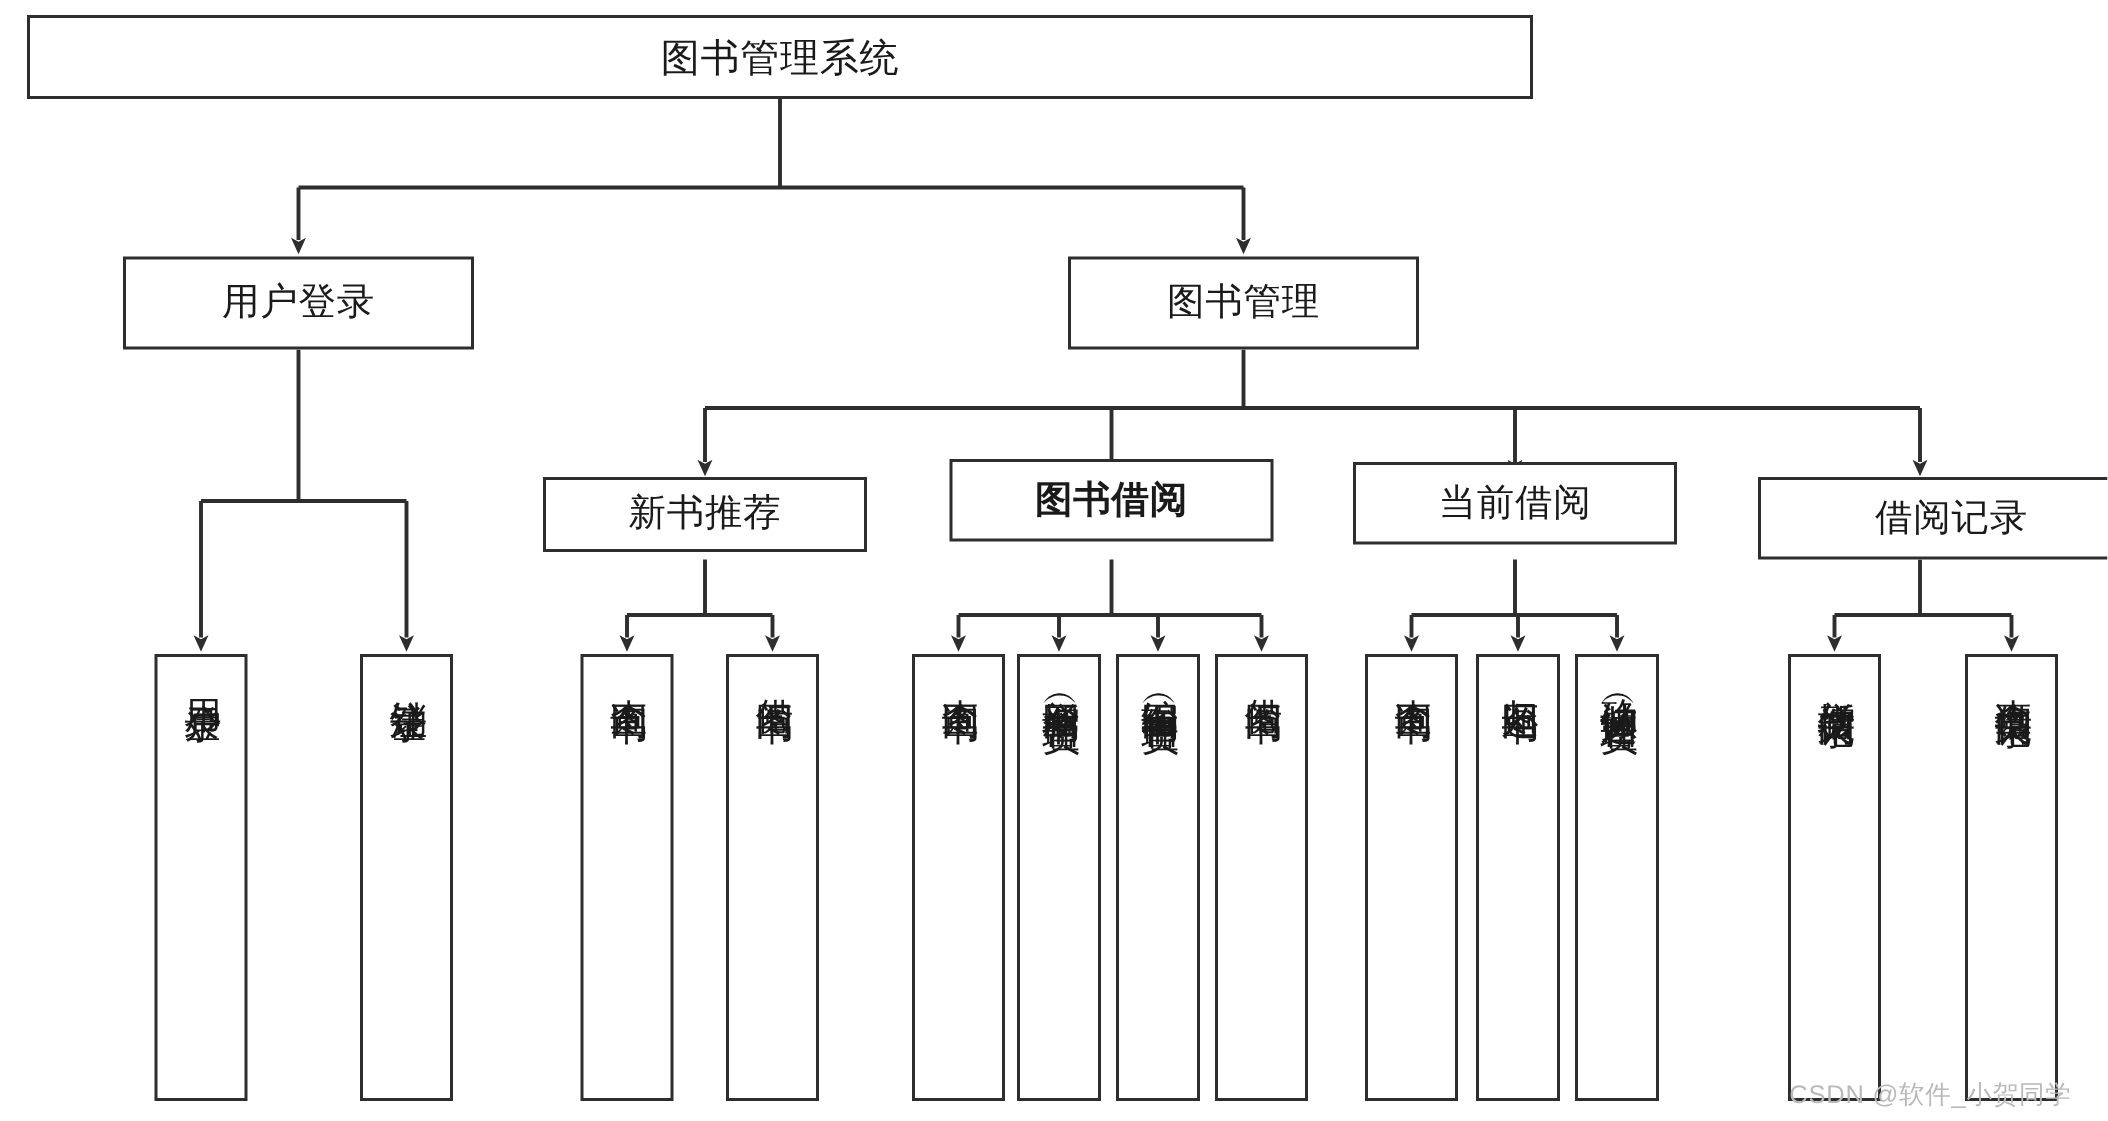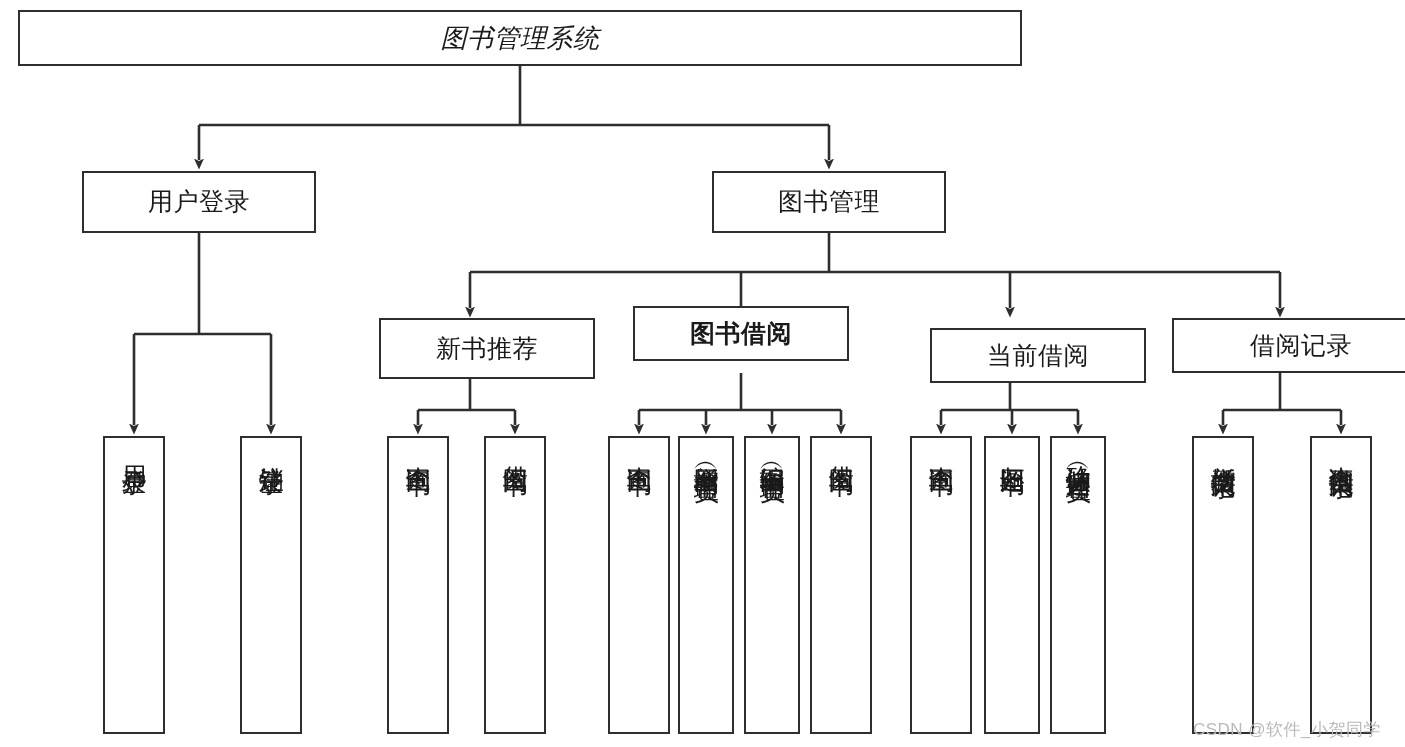--- a/index.html
+++ b/index.html
@@ -39,21 +39,21 @@
     display: block;
     text-align: center;
     line-height: 1.18;
     letter-spacing: 0.5px;
   }
   
   .node.horiz .label {
     writing-mode: horizontal-tb;
     font-size: 25px;
   }
-  .node.root .label { font-size: 26px; font-style: italic; }
+  .node.root .label { font-size: 26px; }
   
   .node.vert {
     align-items: flex-start;
     padding-top: 8px;
   }
   .node.vert .label {
     writing-mode: vertical-rl;
     text-orientation: upright;
     font-size: 25px;
     line-height: 1.02;
@@ -132,27 +132,27 @@
     <span class="label">图书管理系统</span>
   </div>
 
   <div class="node horiz" style="left:82px; top:171px; width:234px; height:62px;">
     <span class="label">用户登录</span>
   </div>
   <div class="node horiz" style="left:712px; top:171px; width:234px; height:62px;">
     <span class="label">图书管理</span>
   </div>
 
-  <div class="node horiz" style="left:379px; top:318px; width:216px; height:61px;">
+  <div class="node horiz" style="left:362px; top:318px; width:216px; height:50px;">
     <span class="label">新书推荐</span>
   </div>
   <div class="node horiz" style="left:633px; top:306px; width:216px; height:55px;font-weight:bold;">
     <span class="label">图书借阅</span>
   </div>
-  <div class="node horiz" style="left:902px; top:328px; width:216px; height:55px;margin-left:28px;">
+  <div class="node horiz" style="left:902px; top:308px; width:216px; height:55px;">
     <span class="label">当前借阅</span>
   </div>
   <div class="node horiz" style="left:1172px; top:318px; width:258px; height:55px;">
     <span class="label">借阅记录</span>
   </div>
 
   <div class="node vert" style="left:103px; top:436px; width:62px; height:298px;">
     <span class="label">用户登录</span>
   </div>
   <div class="node vert" style="left:240px; top:436px; width:62px; height:298px;">

